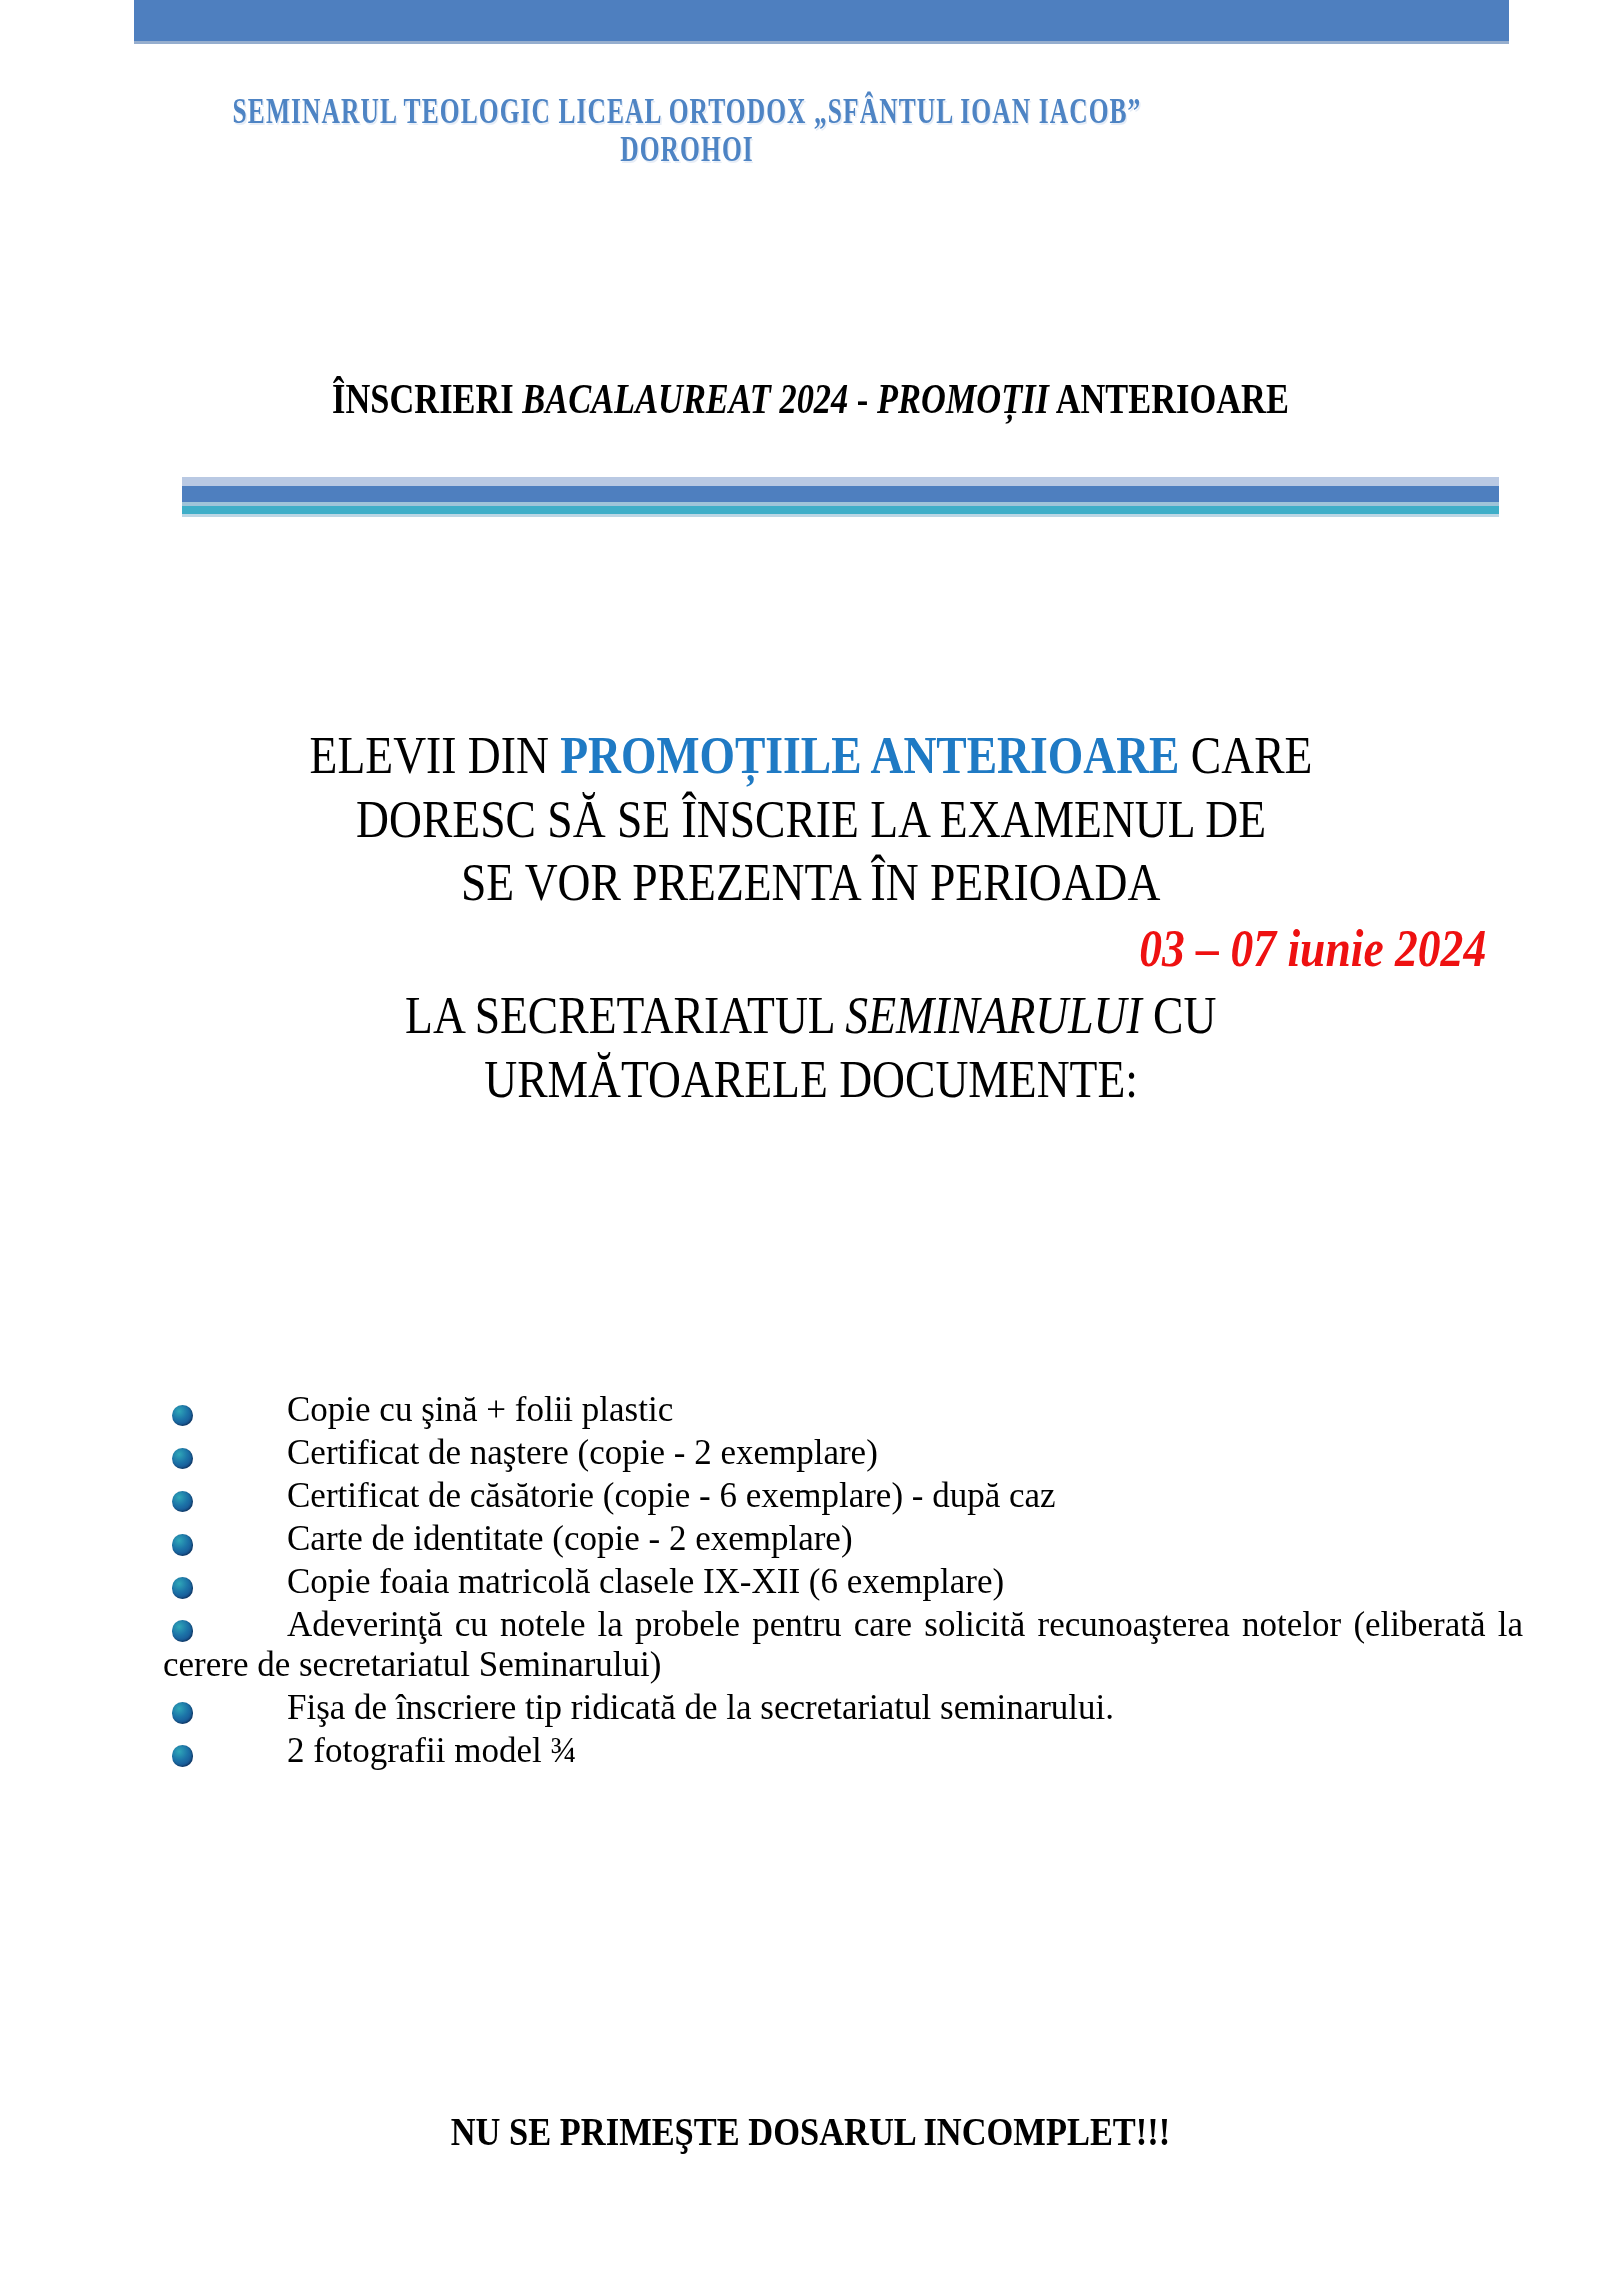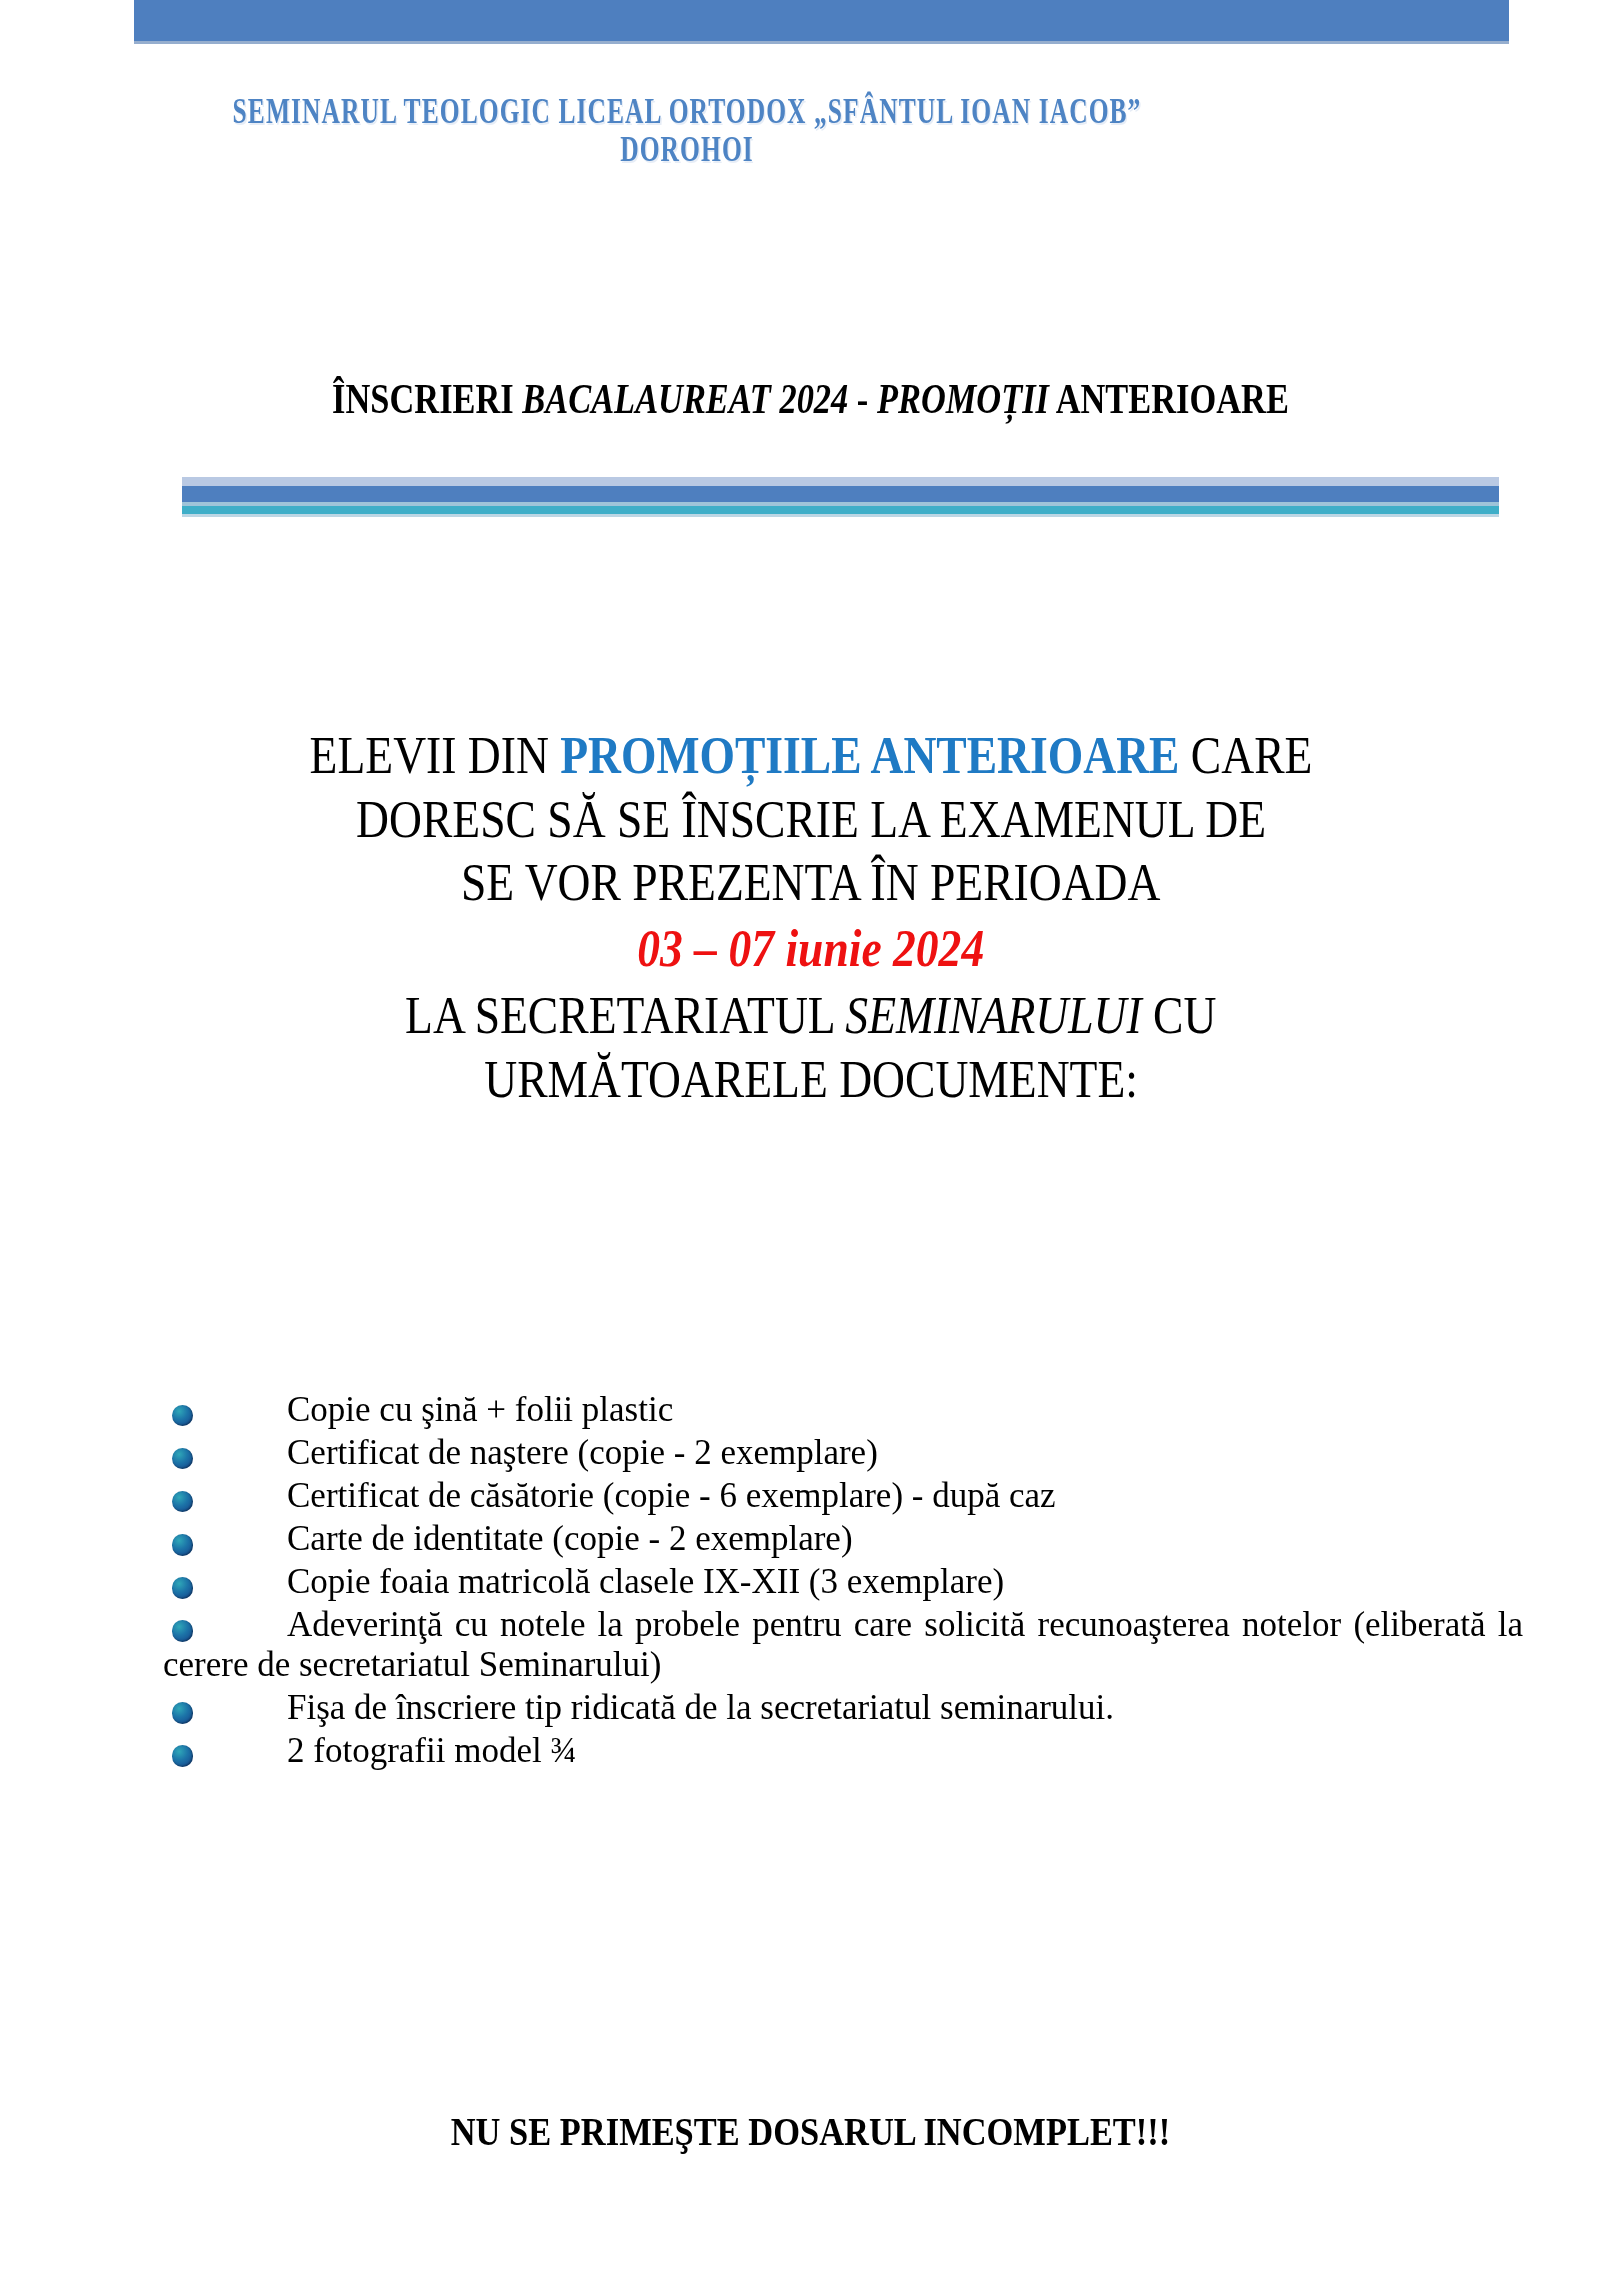--- a/index.html
+++ b/index.html
@@ -103,20 +103,21 @@
   .ital    { font-style: italic; }
   .date-line {
     display: block;
     color: #EE1111;
     font-weight: bold;
     font-style: italic;
     text-decoration-thickness: 3.9px;
     text-underline-offset: 6.9px;
     font-size: 53px;
     margin: 2px 0 3.9px 0;
+    text-align: right;
   }
 
   
   .doc-list {
     position: absolute;
     left: 163px;
     top: 1390px;
     width: 1360px;
     font-size: 35px;
     line-height: 1.12;
@@ -203,21 +204,21 @@
   <span class="row">
     <span class="sq">URMĂTOARELE   DOCUMENTE:</span>
   </span>
 </div>
 
 <div class="doc-list">
     <div class="doc-item"><span class="bullet"></span><span class="txt">Copie cu şină + folii plastic</span></div>
     <div class="doc-item"><span class="bullet"></span><span class="txt">Certificat de naştere (copie - 2 exemplare)</span></div>
     <div class="doc-item"><span class="bullet"></span><span class="txt">Certificat de căsătorie (copie - 6 exemplare) - după caz</span></div>
     <div class="doc-item"><span class="bullet"></span><span class="txt">Carte de identitate (copie - 2 exemplare)</span></div>
-    <div class="doc-item"><span class="bullet"></span><span class="txt">Copie foaia matricolă clasele IX-XII (3 exemplare)</span></div>
+    <div class="doc-item"><span class="bullet"></span><span class="txt">Copie foaia matricolă clasele IX-XII (6 exemplare)</span></div>
     <div class="doc-item justify"><span class="bullet"></span><span class="txt">Adeverinţă cu notele la probele pentru care solicită recunoaşterea notelor (eliberată la cerere de secretariatul Seminarului)</span></div>
     <div class="doc-item justify"><span class="bullet"></span><span class="txt">Fişa de înscriere tip ridicată de la secretariatul seminarului.</span></div>
     <div class="doc-item"><span class="bullet"></span><span class="txt">2  fotografii model ¾</span></div>
   </div>
 
 <div class="warning">
   <span>NU SE PRIMEŞTE DOSARUL  INCOMPLET!!!</span>
 </div>
 
 

